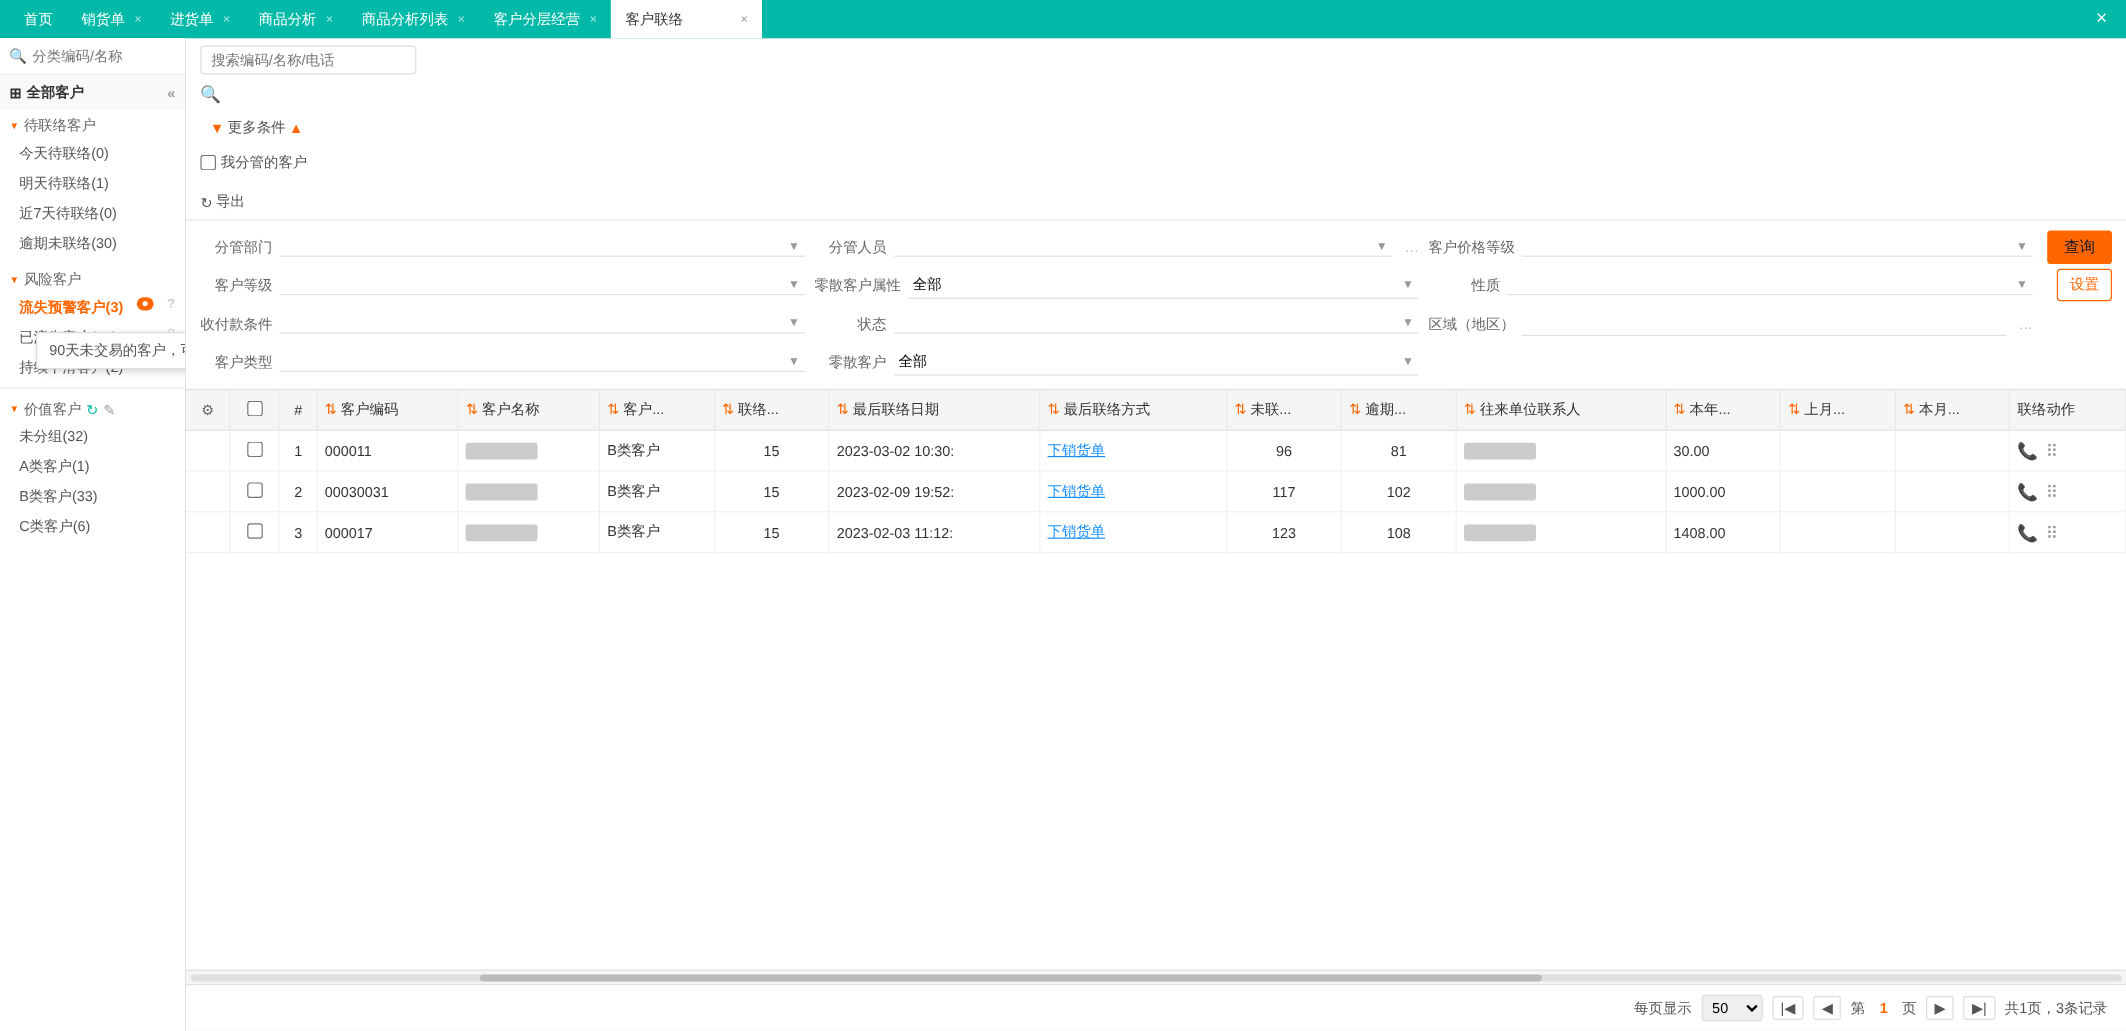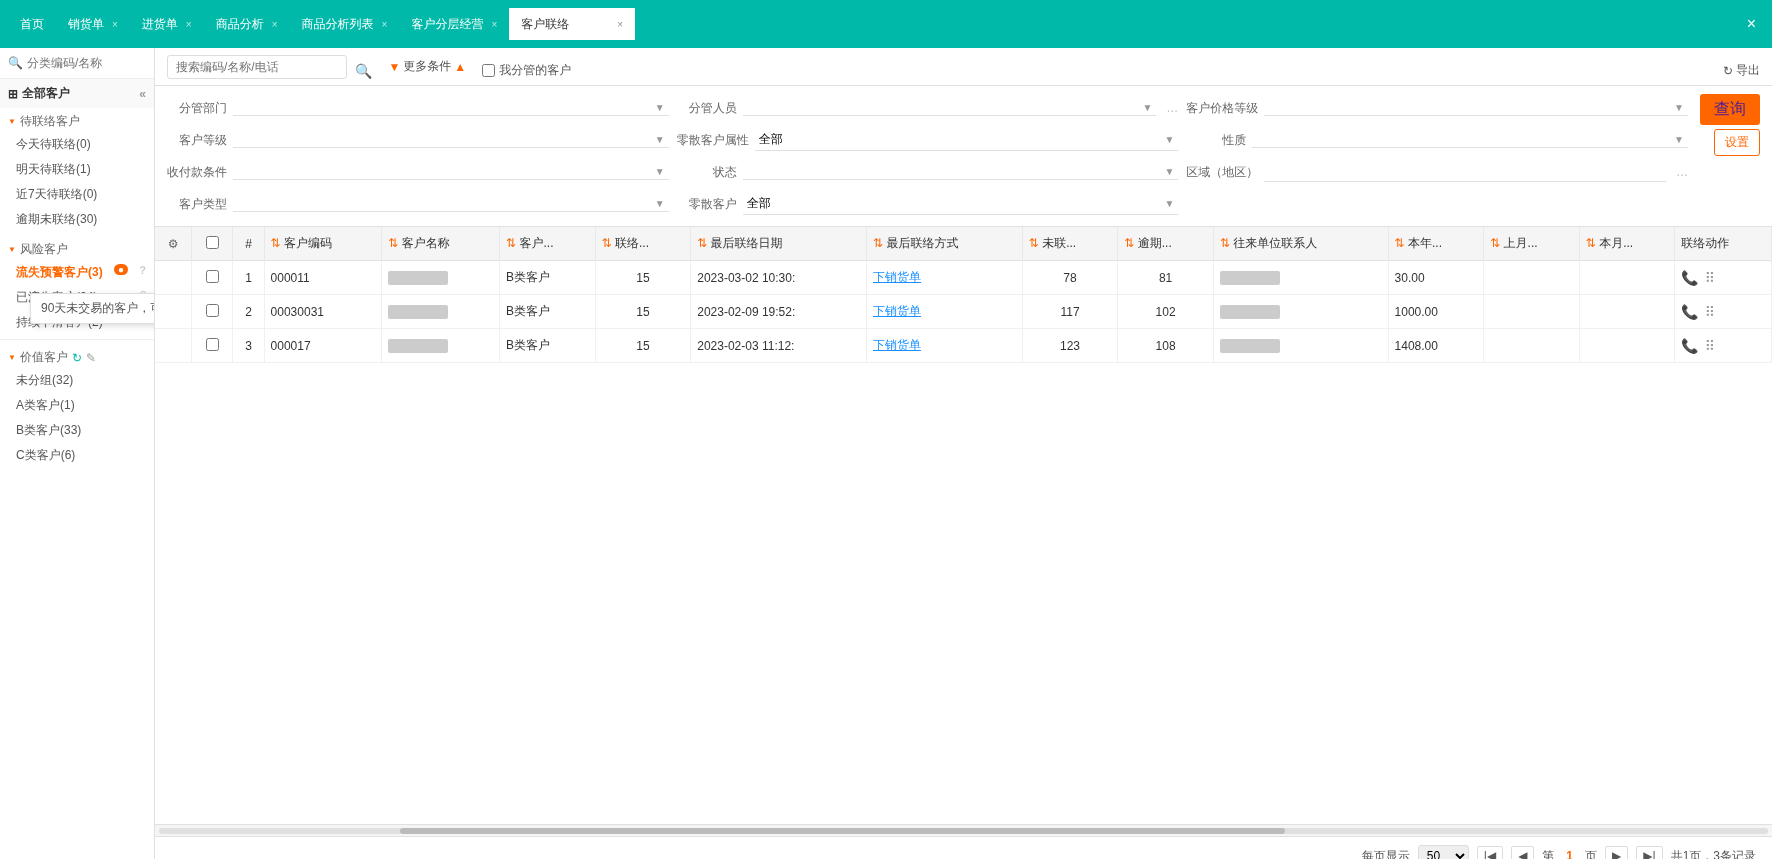--- a/index.html
+++ b/index.html
@@ -1,21 +1,21 @@
 <!DOCTYPE html>
 <html><head>
   <meta charset="utf-8">
   <style>
     * { box-sizing: border-box; margin: 0; padding: 0; font-family: 'Microsoft YaHei', Arial, sans-serif; font-size: 12px; }
     body { background: #f5f5f5; overflow: hidden; width: 1772px; height: 859px; }
 
     
     .top-nav {
       background: #00b9a8;
-      height: 48px;
+      height: 32px;
       display: flex;
       align-items: center;
       padding: 0 8px;
       color: white;
     }
     .top-nav .nav-item {
       padding: 0 12px;
       height: 32px;
       display: flex;
       align-items: center;
@@ -137,23 +137,24 @@
       flex-direction: column;
       overflow: hidden;
     }
 
     
     .filter-bar {
       background: white;
       border-bottom: 1px solid #e0e0e0;
       padding: 6px 12px;
       display: flex;
-      align-items: flex-end;
+      align-items: flex-start;
       gap: 8px;
       flex-wrap: wrap;
+      flex-direction: column;
     }
     .filter-search-input {
       border: 1px solid #ddd;
       border-radius: 3px;
       padding: 4px 8px;
       font-size: 12px;
       width: 180px;
       outline: none;
       color: #999;
     }
@@ -180,26 +181,26 @@
     .export-btn {
       display: flex;
       align-items: center;
       gap: 3px;
       color: #555;
       cursor: pointer;
       font-size: 12px;
     }
     .btn-query {
       background: #f60;
-      color: #4c1d95;
+      color: #0f172a;
       border: none;
       border-radius: 3px;
       padding: 5px 14px;
       cursor: pointer;
-      font-size: 16px;
+      font-size: 13px;
     }
     .btn-settings {
       background: white;
       color: #f60;
       border: 1px solid #f60;
       border-radius: 3px;
       padding: 4px 10px;
       cursor: pointer;
       font-size: 12px;
     }
@@ -635,21 +636,21 @@
           <tr>
             <td class="center"></td>
             <td class="center"><input type="checkbox" style=""></td>
             <td class="center">1</td>
             <td>000011</td>
             <td><span class="blurred">&nbsp;&nbsp;&nbsp;&nbsp;&nbsp;&nbsp;&nbsp;&nbsp;</span></td>
             <td>B类客户</td>
             <td class="center">15</td>
             <td>2023-03-02 10:30:</td>
             <td><span class="link-text">下销货单</span></td>
-            <td class="center">78</td>
+            <td class="center">96</td>
             <td class="center">81</td>
             <td><span class="blurred">&nbsp;&nbsp;&nbsp;&nbsp;&nbsp;</span></td>
             <td>30.00</td>
             <td></td>
             <td></td>
             <td>
               <div class="action-icons">
                 <span class="action-icon">📞</span>
                 <span class="action-icon">⠿</span>
               </div>

